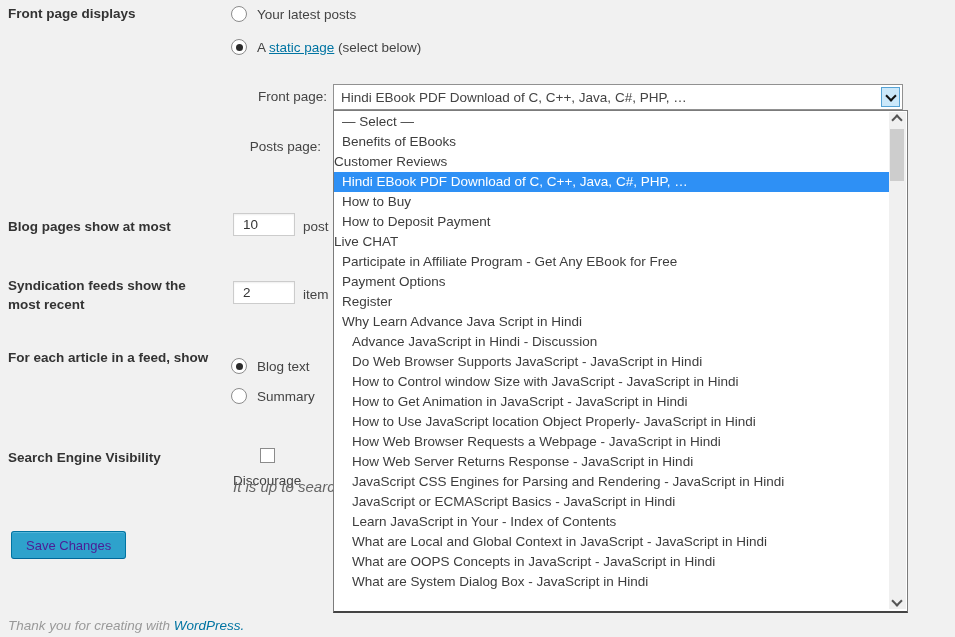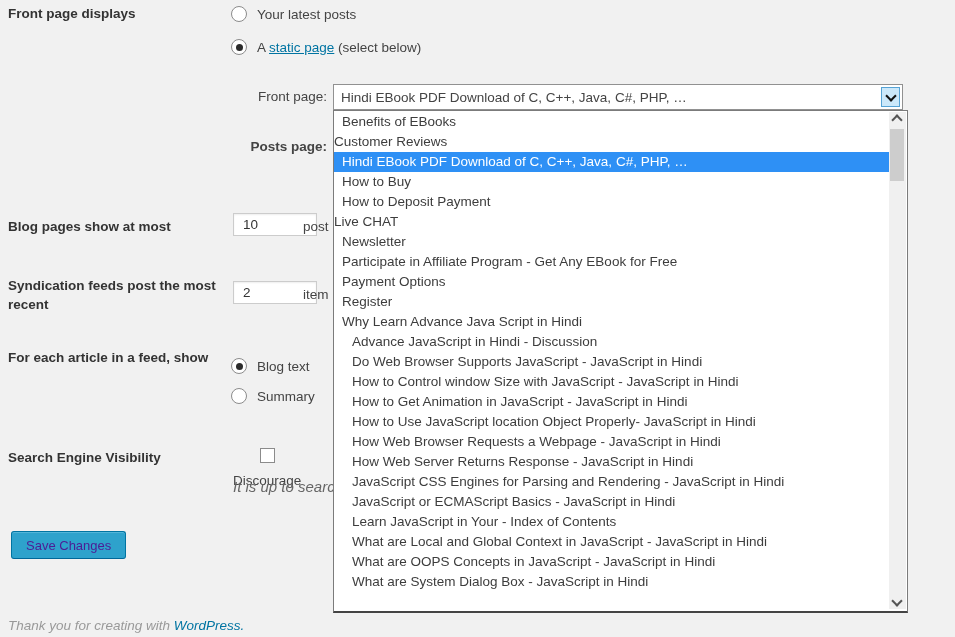--- a/index.html
+++ b/index.html
@@ -15,21 +15,21 @@
   .radio-row{display:flex;align-items:center;gap:10px;font-size:13.5px;color:#444;}
   .radio{width:14px;height:14px;border:1px solid #8b8b8b;border-radius:50%;background:#fff;
          display:inline-flex;align-items:center;justify-content:center;flex:0 0 auto;}
   .radio .dot{width:7px;height:7px;border-radius:50%;background:#2b2b2b;display:none;}
   .radio.checked .dot{display:block;}
   .checkbox{width:13px;height:13px;border:1px solid #8b8b8b;background:#fff;flex:0 0 auto;}
 
   a.link{color:#0074a2;text-decoration:underline;cursor:pointer;}
 
   
-  .num-input{width:84px;height:23px;box-sizing:border-box;background:#fff;border:1px solid #ccc;
+  .num-input{width:62px;height:23px;box-sizing:border-box;background:#fff;border:1px solid #ccc;
              box-shadow:inset 0 1px 2px rgba(0,0,0,.07);font-size:13.5px;color:#333;
              padding:0 0 0 9px;font-family:inherit;}
 
   
   .select-box{left:333px;top:84px;width:570px;height:26px;background:#fff;border:1px solid #919191;
               box-sizing:border-box;display:flex;align-items:center;font-size:13.5px;color:#444;}
   .select-box .sel-text{padding-left:7px;white-space:nowrap;overflow:hidden;flex:1;}
   .sel-btn{position:absolute;right:2px;top:2px;width:19px;height:20px;background:#cbe8fa;
            border:1px solid #56a3d5;box-sizing:border-box;display:flex;align-items:center;justify-content:center;}
   .chev{display:inline-block;width:6px;height:6px;border-right:2px solid #111;border-bottom:2px solid #111;
@@ -80,27 +80,27 @@
 
   <div class="abs label-right" style="left:230px;top:89px;width:97px;">Front page:</div>
 
   <div class="abs select-box">
     <span class="sel-text">Hindi EBook PDF Download of C, C++, Java, C#, PHP, …</span>
     <span class="sel-btn">
         <span class="chev"></span>
       </span>
   </div>
 
-  <div class="abs label-right" style="left:230px;top:139px;width:97px;font-weight:bold;">Posts page:</div>
+  <div class="abs label-right" style="left:224px;top:139px;width:97px;">Posts page:</div>
 
   <div class="abs th" style="left:8px;top:217px;width:215px;">Blog pages show at most</div>
   <input class="abs num-input" style="left: 233px; top: 213px;" type="text" value="10">
   <div class="abs td-text" style="left:303px;top:217px;white-space:nowrap;">post</div>
 
-  <div class="abs th" style="left:8px;top:276px;width:212px;">Syndication feeds post the most recent</div>
+  <div class="abs th" style="left:8px;top:276px;width:212px;">Syndication feeds show the most recent</div>
   <input class="abs num-input" style="left: 233px; top: 281px;" type="text" value="2">
   <div class="abs td-text" style="left:303px;top:285px;white-space:nowrap;">item</div>
 
   <div class="abs th" style="left:8px;top:348px;width:205px;">For each article in a feed, show</div>
   <div class="abs radio-row" style="left:231px;top:358px;">
     <span class="radio checked">
         <span class="dot"></span>
       </span>
     <span>Blog text</span>
   </div>
@@ -115,27 +115,27 @@
     <span>Discourage</span>
   </div>
   <div class="abs desc-italic" style="left:233px;top:478px;white-space:nowrap;">It is up to search</div>
 
   <button class="abs save-btn">Save Changes</button>
 
   <div class="abs footer" style="left:8px;top:618px;"><span>Thank you for creating with </span><a>WordPress.</a></div>
 
   <div class="abs dd-panel">
     <div class="dd-list">
+        <div class="opt" style="padding-left: 8px;">— Select —</div>
         <div class="opt" style="padding-left: 8px;">Benefits of EBooks</div>
         <div class="opt" style="">Customer Reviews</div>
         <div class="opt selected" style="padding-left: 8px;">Hindi EBook PDF Download of C, C++, Java, C#, PHP, …</div>
         <div class="opt" style="padding-left: 8px;">How to Buy</div>
         <div class="opt" style="padding-left: 8px;">How to Deposit Payment</div>
         <div class="opt" style="padding-left: 0;">Live CHAT</div>
-        <div class="opt" style="padding-left: 8px;">Newsletter</div>
         <div class="opt" style="padding-left: 8px;">Participate in Affiliate Program - Get Any EBook for Free</div>
         <div class="opt" style="padding-left: 8px;">Payment Options</div>
         <div class="opt" style="padding-left: 8px;">Register</div>
         <div class="opt" style="padding-left: 8px;">Why Learn Advance Java Script in Hindi</div>
         <div class="opt" style="padding-left: 18px;">Advance JavaScript in Hindi - Discussion</div>
         <div class="opt" style="padding-left: 18px;">Do Web Browser Supports JavaScript - JavaScript in Hindi</div>
         <div class="opt" style="padding-left: 18px;">How to Control window Size with JavaScript - JavaScript in Hindi</div>
         <div class="opt" style="padding-left: 18px;">How to Get Animation in JavaScript - JavaScript in Hindi</div>
         <div class="opt" style="padding-left: 18px;">How to Use JavaScript location Object Properly- JavaScript in Hindi</div>
         <div class="opt" style="padding-left: 18px;">How Web Browser Requests a Webpage - JavaScript in Hindi</div>

